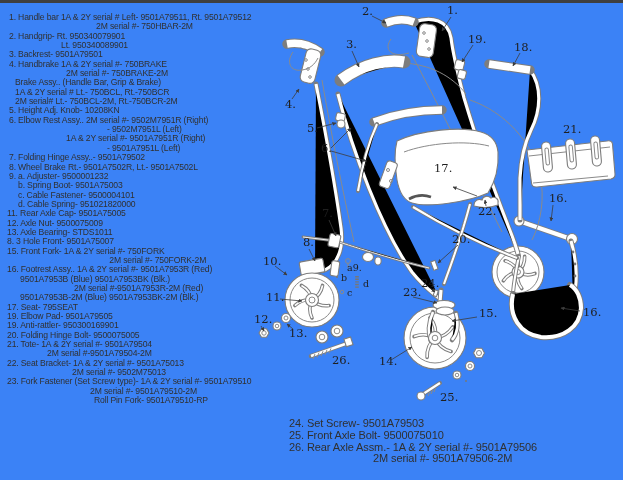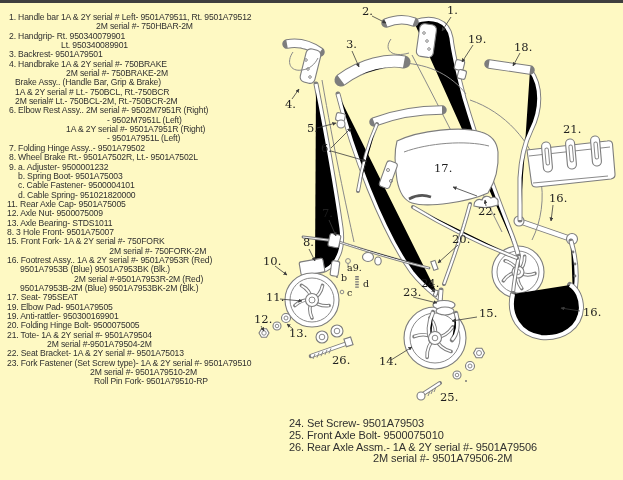--- a/index.html
+++ b/index.html
@@ -1,16 +1,16 @@
 <!DOCTYPE html>
 <html><head>
 <meta charset="utf-8">
 <style>
   html,body{margin:0;padding:0;background:#888;}
-  .screen{position:relative;width:623px;height:480px;background:#fef9c3;overflow:hidden;
+  .screen{position:relative;width:623px;height:480px;background:#3b82f6;overflow:hidden;
           font-family:"Liberation Sans",sans-serif;}
   .topbar{position:absolute;top:0;left:0;width:623px;height:3px;background:#3f3f3f;}
   .parts-list{position:absolute;top:13px;left:4px;color:#303030;font-size:8.6px;
               letter-spacing:-0.15px;white-space:nowrap;}
   .pl-line{height:9.35px;line-height:9.35px;}
   .parts-list-bottom{position:absolute;top:418px;left:289px;color:#303030;font-size:11px;
               letter-spacing:-0.1px;white-space:nowrap;}
   .parts-list-bottom .pl-line{height:11.8px;line-height:11.8px;}
   #diagram{position:absolute;top:0;left:0;}
   .part{fill:#ffffff;stroke:#7d7d7d;stroke-width:1.1;}
@@ -32,20 +32,21 @@
       <div class="pl-line" style="padding-left: 5px;">1. Handle bar 1A &amp; 2Y serial # Left- 9501A79511, Rt. 9501A79512</div>
       <div class="pl-line" style="padding-left: 92px;">2M serial #- 750HBAR-2M</div>
       <div class="pl-line" style="padding-left: 5px;">2. Handgrip- Rt. 950340079901</div>
       <div class="pl-line" style="padding-left: 57px;">Lt. 950340089901</div>
       <div class="pl-line" style="padding-left: 5px;">3. Backrest- 9501A79501</div>
       <div class="pl-line" style="padding-left: 5px;">4. Handbrake 1A &amp; 2Y serial #- 750BRAKE</div>
       <div class="pl-line" style="padding-left: 62px;">2M serial #- 750BRAKE-2M</div>
       <div class="pl-line" style="padding-left: 11px;">Brake Assy.. (Handle Bar, Grip &amp; Brake)</div>
       <div class="pl-line" style="padding-left: 11px;">1A &amp; 2Y serial # Lt.- 750BCL, Rt.-750BCR</div>
       <div class="pl-line" style="padding-left: 11px;">2M serial# Lt.- 750BCL-2M, Rt.-750BCR-2M</div>
+      <div class="pl-line" style="padding-left: 5px;">5. Height Adj. Knob- 10208KN</div>
       <div class="pl-line" style="padding-left: 5px;">6. Elbow Rest Assy.. 2M serial #- 9502M7951R (Right)</div>
       <div class="pl-line" style="padding-left: 103px;">- 9502M7951L (Left)</div>
       <div class="pl-line" style="padding-left: 62px;">1A &amp; 2Y serial #- 9501A7951R (Right)</div>
       <div class="pl-line" style="padding-left: 103px;">- 9501A7951L (Left)</div>
       <div class="pl-line" style="padding-left: 5px;">7. Folding Hinge Assy..- 9501A79502</div>
       <div class="pl-line" style="padding-left: 5px;">8. Wheel Brake Rt.- 9501A7502R, Lt.- 9501A7502L</div>
       <div class="pl-line" style="padding-left: 5px;">9. a. Adjuster- 9500001232</div>
       <div class="pl-line" style="padding-left: 14px;">b. Spring Boot- 9501A75003</div>
       <div class="pl-line" style="padding-left: 14px;">c. Cable Fastener- 9500004101</div>
       <div class="pl-line" style="padding-left: 14px;">d. Cable Spring- 951021820000</div>
@@ -59,20 +60,21 @@
       <div class="pl-line" style="padding-left: 16px;">9501A7953B (Blue) 9501A7953BK (Blk.)</div>
       <div class="pl-line" style="padding-left: 70px;">2M serial #-9501A7953R-2M (Red)</div>
       <div class="pl-line" style="padding-left: 16px;">9501A7953B-2M (Blue) 9501A7953BK-2M (Blk.)</div>
       <div class="pl-line" style="padding-left: 3px;">17. Seat- 795SEAT</div>
       <div class="pl-line" style="padding-left: 3px;">19. Elbow Pad- 9501A79505</div>
       <div class="pl-line" style="padding-left: 3px;">19. Anti-rattler- 950300169901</div>
       <div class="pl-line" style="padding-left: 3px;">20. Folding Hinge Bolt- 9500075005</div>
       <div class="pl-line" style="padding-left: 3px;">21. Tote- 1A &amp; 2Y serial #- 9501A79504</div>
       <div class="pl-line" style="padding-left: 43px;">2M serial #-9501A79504-2M</div>
       <div class="pl-line" style="padding-left: 3px;">22. Seat Bracket- 1A &amp; 2Y serial #- 9501A75013</div>
+      <div class="pl-line" style="padding-left: 68px;">2M serial #- 9502M75013</div>
       <div class="pl-line" style="padding-left: 3px;">23. Fork Fastener (Set Screw type)- 1A &amp; 2Y serial #- 9501A79510</div>
       <div class="pl-line" style="padding-left: 86px;">2M serial #- 9501A79510-2M</div>
       <div class="pl-line" style="padding-left: 90px;">Roll Pin Fork- 9501A79510-RP</div>
     </div>
   <div class="parts-list-bottom">
       <div class="pl-line" style="padding-left: 0px;">24. Set Screw- 9501A79503</div>
       <div class="pl-line" style="padding-left: 0px;">25. Front Axle Bolt- 9500075010</div>
       <div class="pl-line" style="padding-left: 0px;">26. Rear Axle Assm.- 1A &amp; 2Y serial #- 9501A79506</div>
       <div class="pl-line" style="padding-left: 84px;">2M serial #- 9501A79506-2M</div>
     </div>

